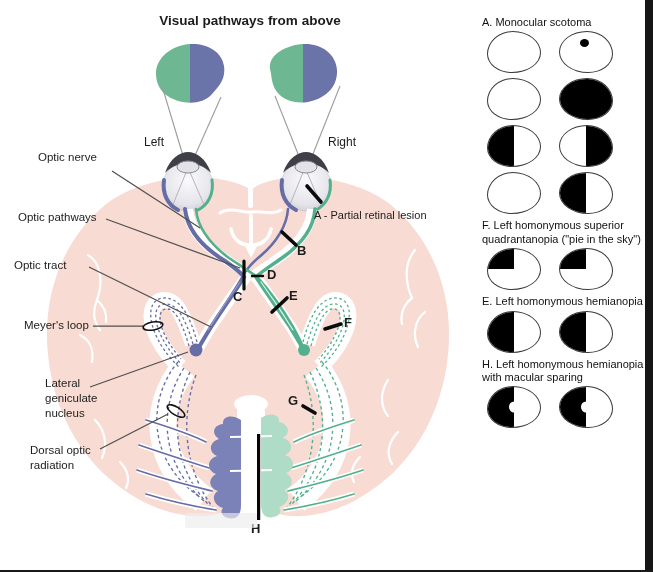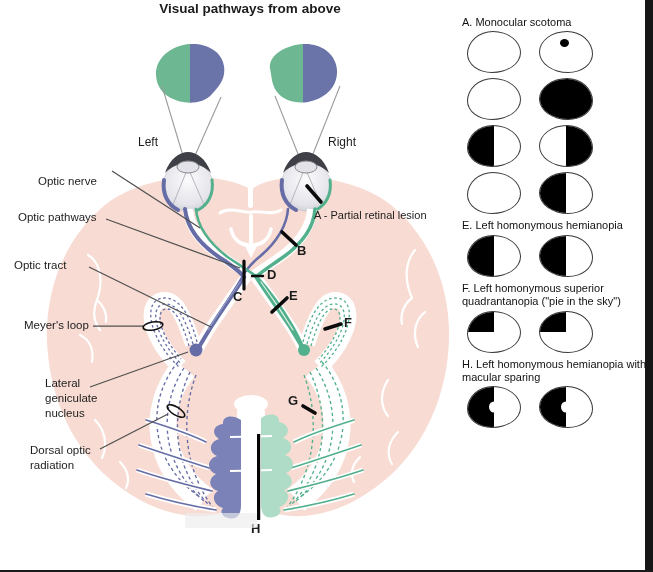--- a/index.html
+++ b/index.html
@@ -17,29 +17,29 @@
   .vent{fill:#ffffff;}
   .cone{stroke:#9b9b9b;stroke-width:1.1;}
   .inEye{stroke:#b5b5bc;stroke-width:1;}
   .leader{stroke:#4f4f4f;stroke-width:1.25;}
   .lesion{stroke:#0b0b0b;stroke-width:3.6;stroke-linecap:round;}
   .marker-ellipse{fill:none;stroke:#101010;stroke-width:1.6;}
   .dash{fill:none;stroke-width:1.3;stroke-dasharray:2.6 2.6;}
   .raddash{fill:none;stroke-width:1.35;stroke-dasharray:3.2 2.8;}
   .arc{fill:none;stroke-width:1.6;stroke-linecap:round;}
 
-  .ttl{position:absolute;left:118px;top:1px;width:264px;text-align:center;
+  .ttl{position:absolute;left:118px;top:13px;width:264px;text-align:center;
        font-size:13.5px;font-weight:bold;}
   .lbl{position:absolute;font-size:11.5px;line-height:1.3;white-space:pre-line;}
   .eye-lbl{font-size:12px;}
   .marker-letter{position:absolute;font-size:13px;font-weight:bold;}
   .a-lesion-lbl{position:absolute;font-size:11px;margin-top:8px;}
 
   .legend{position:absolute;left:462px;top:16px;width:186px;}
-  .legend-item{margin-bottom:4px;}
+  .legend-item{margin-bottom:4px;margin-left:20px;}
   .legend-label{font-size:11px;line-height:1.22;margin-bottom:2px;color:#111;}
   .legend-fields{display:flex;gap:18px;padding-left:5px;margin-bottom:5px;}
   .vf{width:52px;height:40px;border:1.6px solid #3a3a3a;background:#fff;
       border-radius:48% 52% 54% 46% / 55% 52% 48% 45%;position:relative;overflow:hidden;}
   .vf-right{border-radius:52% 48% 46% 54% / 50% 55% 45% 50%;}
   .defect{position:absolute;background:#000;}
   .d-dot{width:9px;height:8px;border-radius:50%;left:20px;top:7px;}
   .d-full{inset:-3px;}
   .d-left-half{left:-2px;top:-2px;bottom:-2px;width:28px;}
   .d-right-half{right:-2px;top:-2px;bottom:-2px;width:28px;}
@@ -245,24 +245,24 @@
       <line class="lesion" x1="244" y1="261" x2="244" y2="289" style="stroke-width:3.2"></line>
       <line class="lesion" x1="252" y1="276" x2="263" y2="276" style="stroke-width:2.4"></line>
       <line class="lesion" x1="272" y1="312" x2="287" y2="298"></line>
       <line class="lesion" x1="325" y1="329" x2="341" y2="324"></line>
       <line class="lesion" x1="303" y1="406" x2="315" y2="413"></line>
       <rect x="257" y="434" width="3.2" height="86" fill="#050505"></rect>
     </g>
   </svg>
 
   <div class="ttl">Visual pathways from above</div>
-  <div class="lbl eye-lbl" style="left:138px;top:135px">Left</div>
+  <div class="lbl eye-lbl" style="left:144px;top:135px">Left</div>
   <div class="lbl eye-lbl" style="left:328px;top:135px">Right</div>
 
-  <div class="lbl" style="left:38px;top:174px">Optic nerve</div>
+  <div class="lbl" style="left:38px;top:150px">Optic nerve</div>
   <div class="lbl" style="left:18px;top:210px">Optic pathways</div>
   <div class="lbl" style="left:14px;top:258px">Optic tract</div>
   <div class="lbl" style="left:24px;top:318px">Meyer's loop</div>
   <div class="lbl" style="left:45px;top:376px">Lateral
 geniculate
 nucleus</div>
   <div class="lbl" style="left:30px;top:443px">Dorsal optic
 radiation</div>
 
   <div class="a-lesion-lbl" style="left:314px;top:201px">A - Partial retinal lesion</div>
@@ -306,38 +306,38 @@
       </div>
       <div class="legend-item">
         <div class="legend-fields">
           <div class="vf vf-left"></div>
           <div class="vf vf-right">
             <div class="defect d-left-half"></div>
           </div>
         </div>
       </div>
       <div class="legend-item">
+        <div class="legend-label">F. Left homonymous superior quadrantanopia ("pie in the sky")</div>
+        <div class="legend-fields">
+          <div class="vf vf-left">
+            <div class="defect d-upper-left"></div>
+          </div>
+          <div class="vf vf-right">
+            <div class="defect d-upper-left"></div>
+          </div>
+        </div>
+      </div>
+      <div class="legend-item">
         <div class="legend-label">E. Left homonymous hemianopia</div>
         <div class="legend-fields">
           <div class="vf vf-left">
             <div class="defect d-left-half"></div>
           </div>
           <div class="vf vf-right">
             <div class="defect d-left-half"></div>
-          </div>
-        </div>
-      </div>
-      <div class="legend-item">
-        <div class="legend-label">F. Left homonymous superior quadrantanopia ("pie in the sky")</div>
-        <div class="legend-fields">
-          <div class="vf vf-left">
-            <div class="defect d-upper-left"></div>
-          </div>
-          <div class="vf vf-right">
-            <div class="defect d-upper-left"></div>
           </div>
         </div>
       </div>
       <div class="legend-item">
         <div class="legend-label">H. Left homonymous hemianopia with macular sparing</div>
         <div class="legend-fields">
           <div class="vf vf-left">
             <div class="defect d-left-half-sparing"></div>
           </div>
           <div class="vf vf-right">

